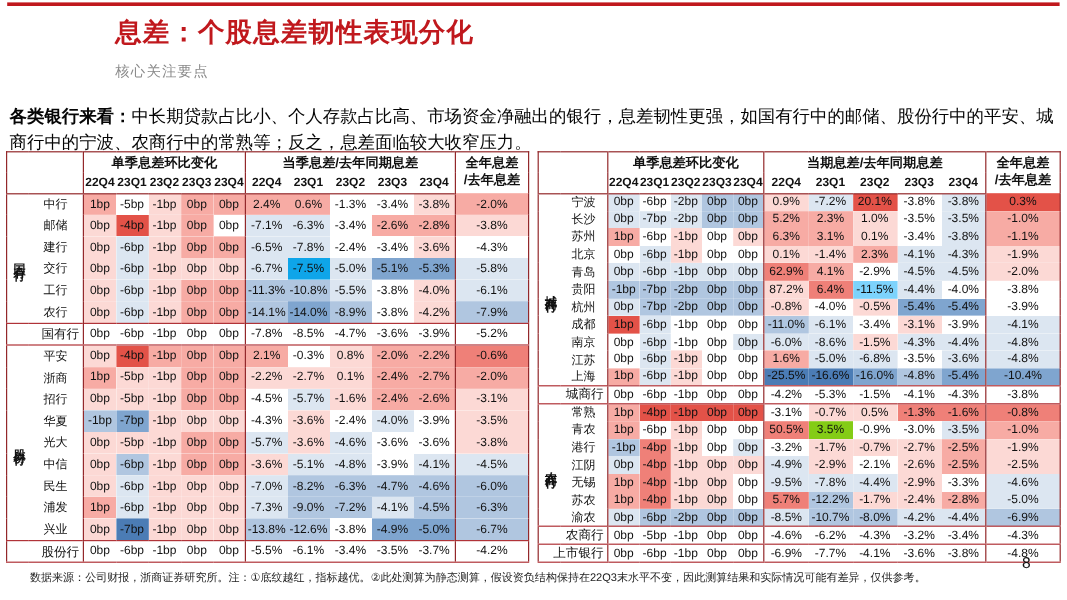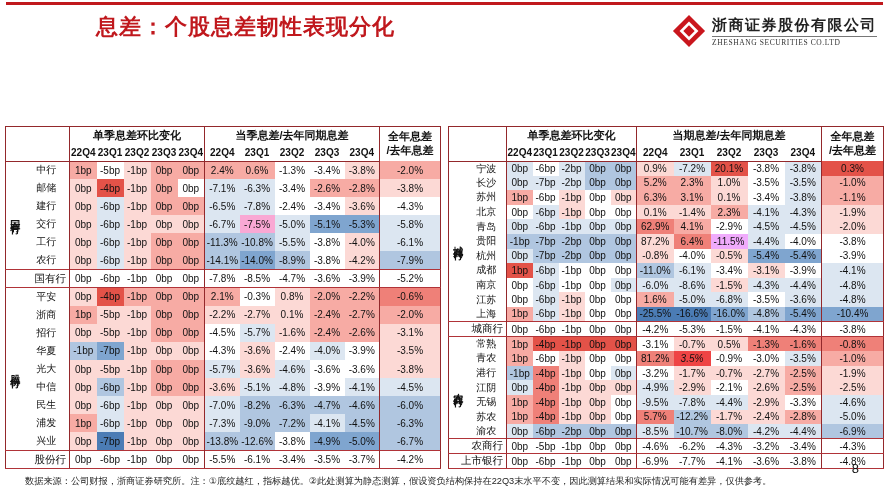--- a/index.html
+++ b/index.html
@@ -52,34 +52,27 @@
 </style>
 </head>
 <body>
 
 <div id="page">
   <div class="topline"></div>
 
   <div class="hdr">
     <div class="titleblock">
       <div class="title">息差：个股息差韧性表现分化</div>
-    </div>
-    <div class="logo">
-      <svg viewBox="0 0 36 36">
-        <path d="M18 1 L35 18 L18 35 L1 18 Z" fill="#c9161d"></path>
-        <path d="M18 8 L28 18 L18 28 L8 18 Z" fill="#ffffff"></path>
-        <path d="M18 12 L24 18 L18 24 L12 18 Z" fill="#c9161d"></path>
-      </svg>
-      <span class="logotext">
-        <span class="logo-cn">浙商证券股份有限公司</span>
-        <span class="logo-en">ZHESHANG SECURITIES CO.LTD</span>
-      </span>
+      <div class="subtitle">核心关注要点</div>
     </div>
   </div>
 
+  <div class="para">
+    <b>各类银行来看：</b><span>中长期贷款占比小、个人存款占比高、市场资金净融出的银行，息差韧性更强，如国有行中的邮储、股份行中的平安、城商行中的宁波、农商行中的常熟等；反之，息差面临较大收窄压力。</span>
+  </div>
 
   <div class="tables">
     <table class="tbl tbl-left">
         <colgroup>
           <col style="width: 18px;">
           <col style="width: 46px;">
           <col style="width: 27px;">
           <col style="width: 27px;">
           <col style="width: 27px;">
           <col style="width: 27px;">
@@ -157,21 +150,21 @@
             <td class="sep-l">-4.3%</td>
           </tr>
           <tr>
             <td class="blabel">交行</td>
             <td class="sep-l" style="background: rgb(252, 217, 213);">0bp</td>
             <td style="background: rgb(220, 230, 241);">-6bp</td>
             <td style="background: rgb(252, 217, 213);">-1bp</td>
             <td style="background: rgb(252, 217, 213);">0bp</td>
             <td style="background: rgb(252, 217, 213);">0bp</td>
             <td class="sep-l" style="background: rgb(220, 230, 241);">-6.7%</td>
-            <td style="background: #f9a8d4;">-7.5%</td>
+            <td style="background: #0ea5e9;">-7.5%</td>
             <td style="background: rgb(220, 230, 241);">-5.0%</td>
             <td style="background: rgb(127, 165, 207);">-5.1%</td>
             <td style="background: rgb(127, 165, 207);">-5.3%</td>
             <td class="sep-l" style="background: rgb(220, 230, 241);">-5.8%</td>
           </tr>
           <tr>
             <td class="blabel">工行</td>
             <td class="sep-l" style="background: rgb(252, 217, 213);">0bp</td>
             <td style="background: rgb(220, 230, 241);">-6bp</td>
             <td style="background: rgb(252, 217, 213);">-1bp</td>
@@ -466,21 +459,21 @@
           </tr>
           <tr>
             <td class="blabel">贵阳</td>
             <td class="sep-l" style="background: rgb(176, 198, 224);">-1bp</td>
             <td style="background: rgb(176, 198, 224);">-7bp</td>
             <td style="background: rgb(176, 198, 224);">-2bp</td>
             <td style="background: rgb(176, 198, 224);">0bp</td>
             <td style="background: rgb(176, 198, 224);">0bp</td>
             <td class="sep-l" style="background: rgb(252, 217, 213);">87.2%</td>
             <td style="background: rgb(239, 128, 120);">6.4%</td>
-            <td style="background: #f0abfc;">-11.5%</td>
+            <td style="background: #7dd3fc;">-11.5%</td>
             <td style="background: rgb(220, 230, 241);">-4.4%</td>
             <td>-4.0%</td>
             <td class="sep-l">-3.8%</td>
           </tr>
           <tr>
             <td class="blabel">杭州</td>
             <td class="sep-l" style="background: rgb(220, 230, 241);">0bp</td>
             <td style="background: rgb(176, 198, 224);">-7bp</td>
             <td style="background: rgb(176, 198, 224);">-2bp</td>
             <td style="background: rgb(176, 198, 224);">0bp</td>
@@ -577,22 +570,22 @@
             <td style="background: rgb(239, 128, 120);">-1.6%</td>
             <td class="sep-l" style="background: rgb(239, 128, 120);">-0.8%</td>
           </tr>
           <tr>
             <td class="blabel">青农</td>
             <td class="sep-l" style="background: rgb(247, 171, 164);">1bp</td>
             <td>-6bp</td>
             <td style="background: rgb(252, 217, 213);">-1bp</td>
             <td>0bp</td>
             <td>0bp</td>
-            <td class="sep-l" style="background: rgb(239, 128, 120);">81.2%</td>
-            <td style="background: #ef4444; font-style: italic;">3.5%</td>
+            <td class="sep-l" style="background: rgb(239, 128, 120);">50.5%</td>
+            <td style="background: #84cc16;">3.5%</td>
             <td>-0.9%</td>
             <td>-3.0%</td>
             <td style="background: rgb(220, 230, 241);">-3.5%</td>
             <td class="sep-l" style="background: rgb(247, 171, 164);">-1.0%</td>
           </tr>
           <tr>
             <td class="blabel">港行</td>
             <td class="sep-l" style="background: rgb(176, 198, 224);">-1bp</td>
             <td style="background: rgb(239, 128, 120);">-4bp</td>
             <td style="background: rgb(252, 217, 213);">-1bp</td>

